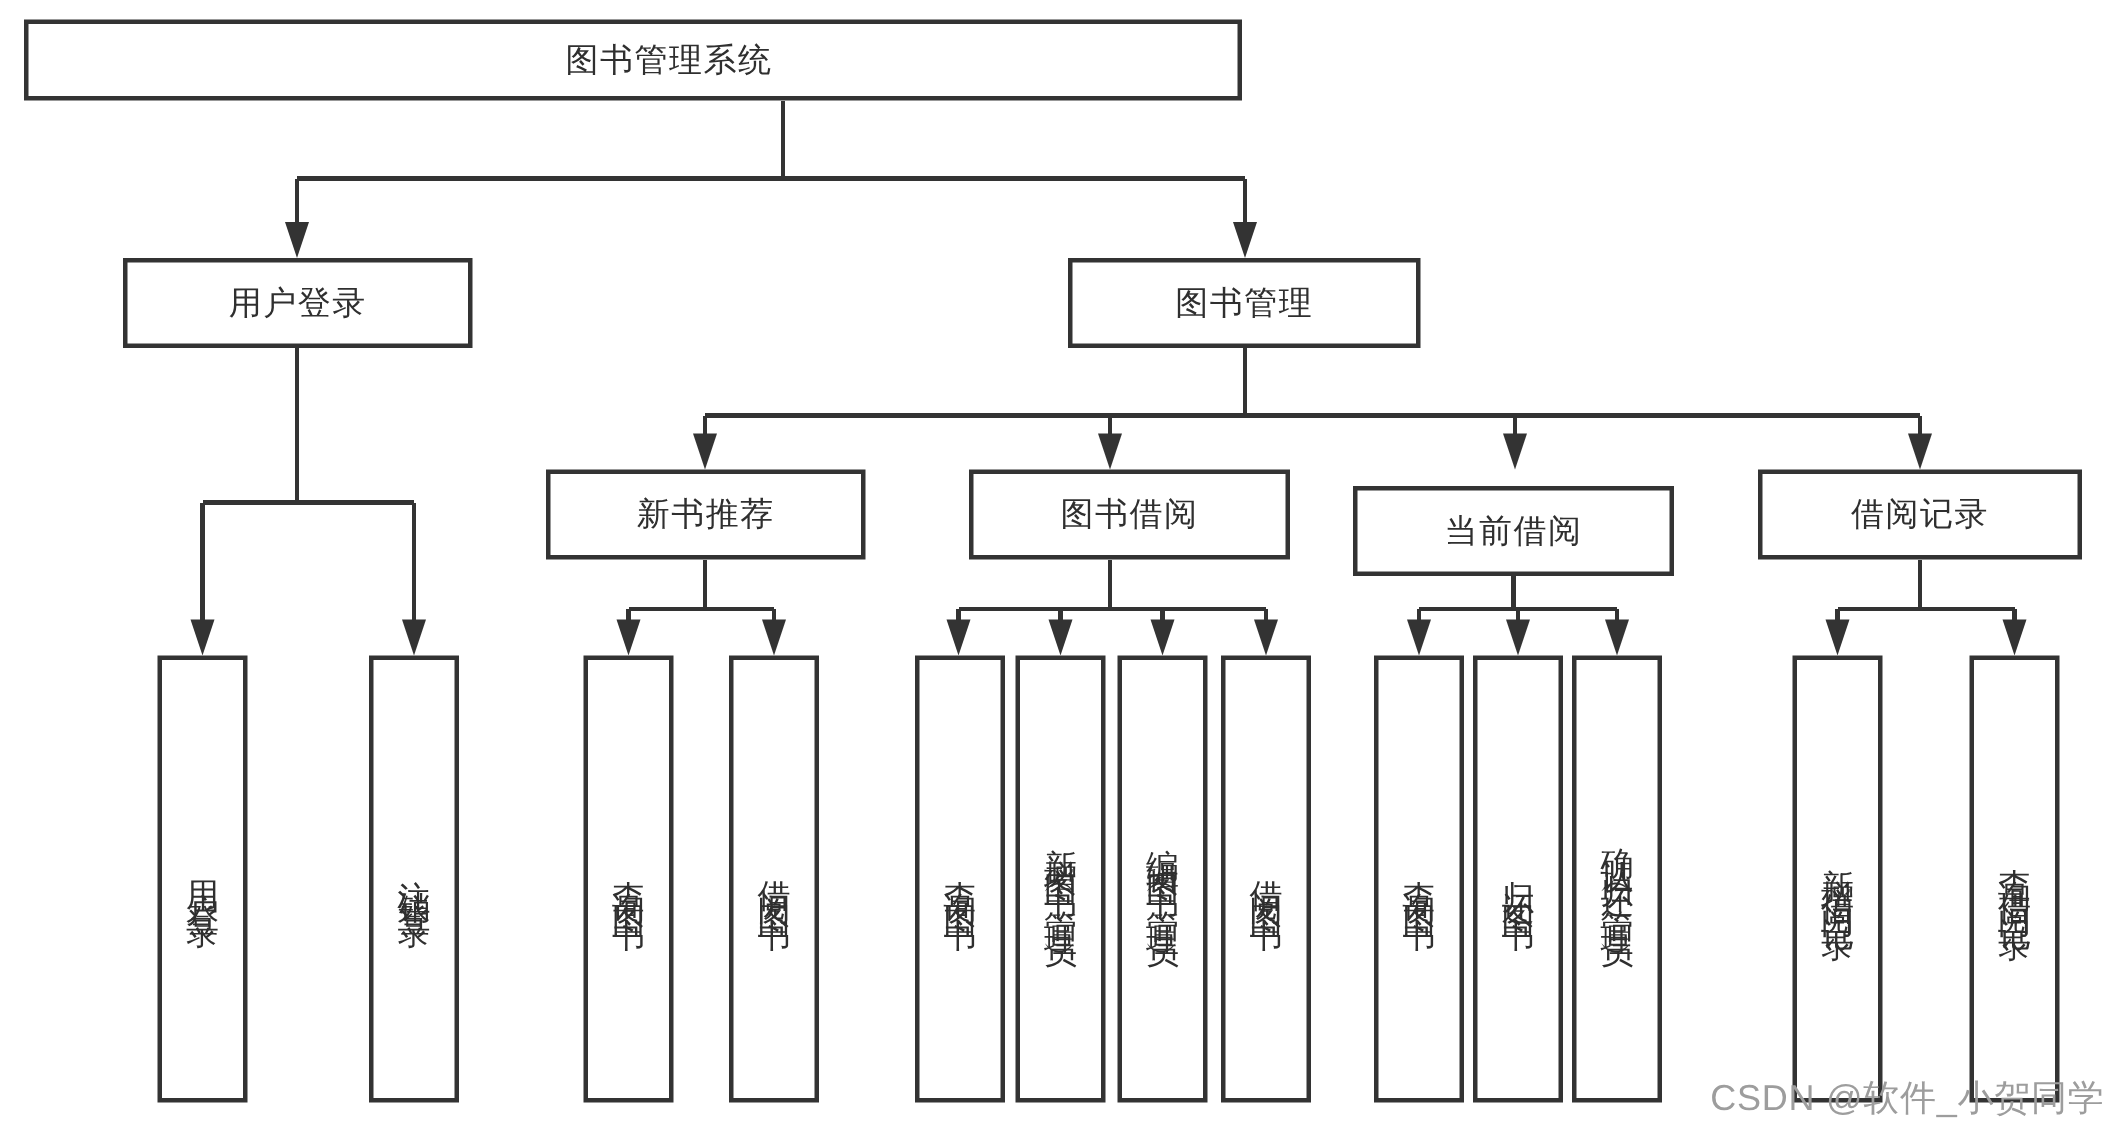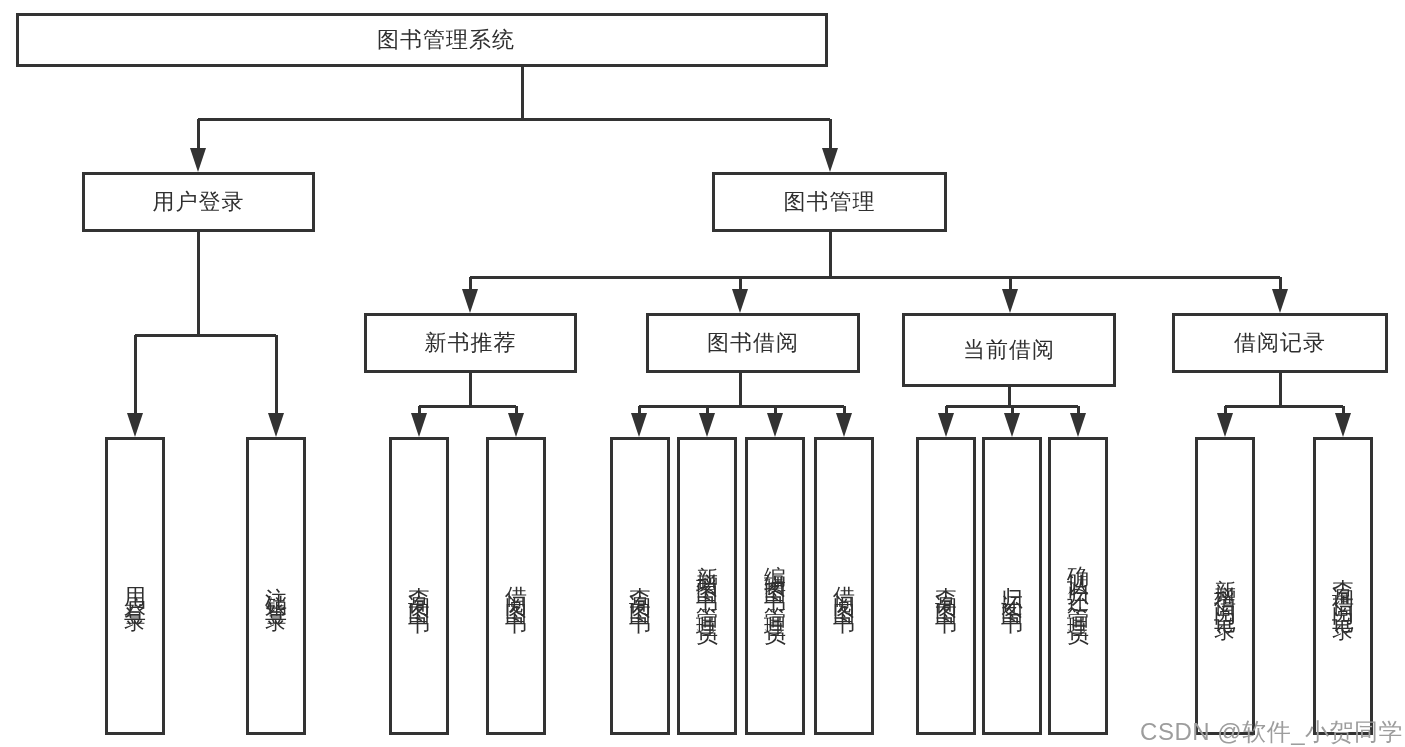--- a/index.html
+++ b/index.html
@@ -46,21 +46,21 @@
     line-height: 54px;
     font-size: 22px;
     letter-spacing: 0.38em;
     color: #2f2f2f;
   }
   .root  { left: 16px;  top: 13px;  width: 812px; height: 54px; padding-left: 48px; }
   .l2a   { left: 82px;  top: 172px; width: 233px;  height: 60px; }
   .l2b   { left: 712px; top: 172px; width: 235px;  height: 60px; }
   .l3a   { left: 364px; top: 313px; width: 213px;  height: 60px; }
   .l3b   { left: 633px; top: 313px; width: 214px;  height: 60px; margin-left: 13px; }
-  .l3c   { left: 902px; top: 313px; width: 214px;  height: 74px; }
+  .l3c   { left: 902px; top: 324px; width: 214px;  height: 60px; }
   .l3d   { left: 1172px;top: 313px; width: 216px;  height: 60px; }
   #watermark {
     position: absolute;
     top: 716px;
     right: 2px;
     font-size: 24px;
     letter-spacing: 0.5px;
     color: #9d9d9d;
     white-space: nowrap;
     z-index: 5;

